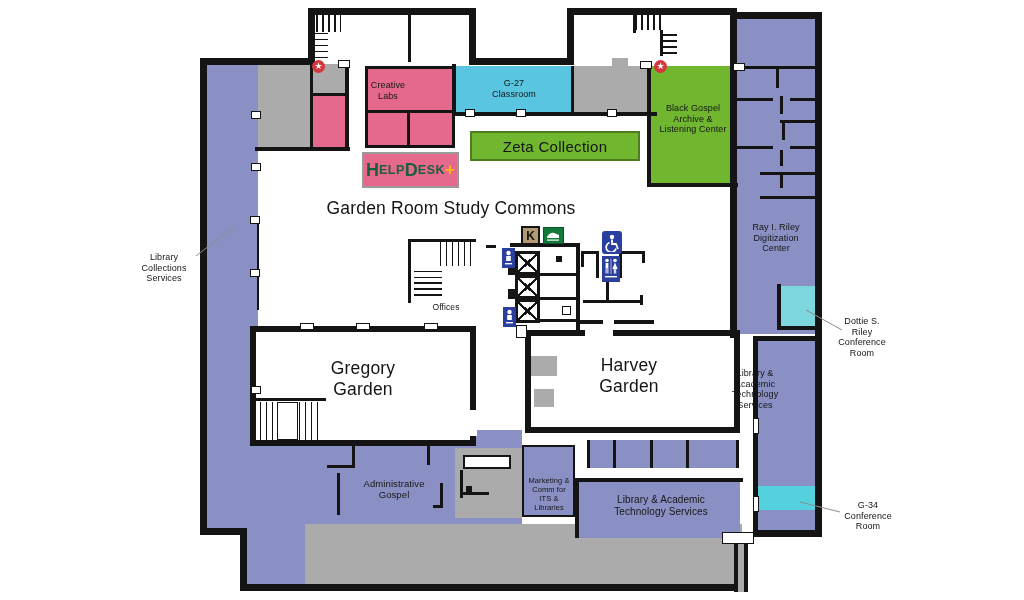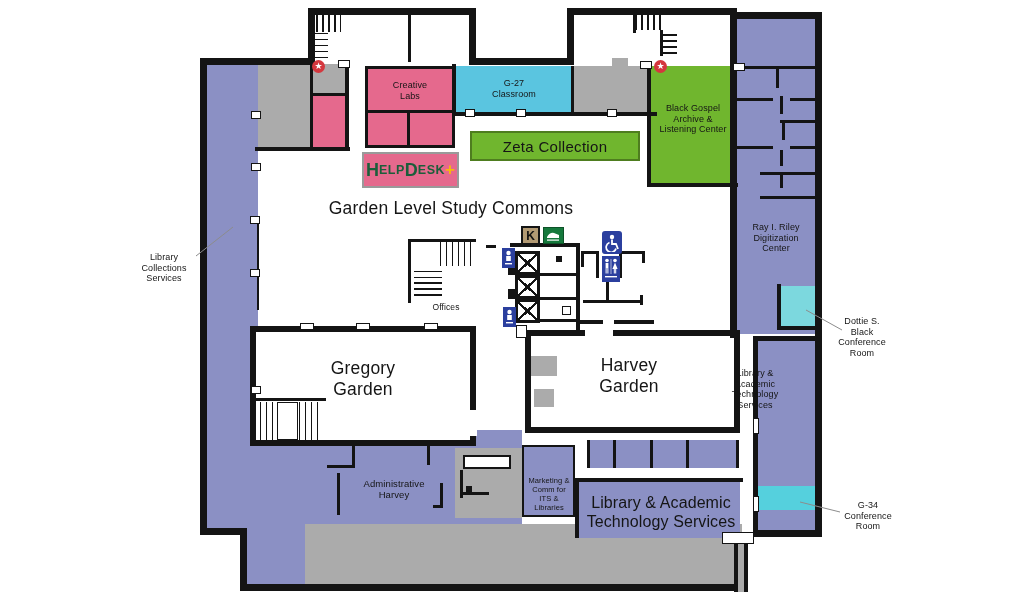--- a/index.html
+++ b/index.html
@@ -3,21 +3,21 @@
 <meta charset="utf-8">
 <style>
   html,body{margin:0;padding:0;background:#fff;}
   #canvas{position:relative;width:1024px;height:600px;background:#fff;overflow:hidden;
           font-family:"Liberation Sans",sans-serif;}
   .wall{position:absolute;background:var(--wall);}
   .zone{position:absolute;}
   .outlined{position:absolute;background:#fff;border:5px solid var(--wall);box-sizing:border-box;}
   .lbl{position:absolute;color:#151515;text-align:center;line-height:1.18;white-space:pre-line;
        letter-spacing:.1px;}
-  .s7{font-size:7.5px;} .s9{font-size:9px;} .s95{font-size:9.5px;} .s10{font-size:16px;}
+  .s7{font-size:7.5px;} .s9{font-size:9px;} .s95{font-size:9.5px;} .s10{font-size:10px;}
   .s15{font-size:15px;letter-spacing:.3px;} .s17{font-size:17.5px;letter-spacing:.2px;}
   .door{position:absolute;background:#fff;border:1.5px solid var(--wall);box-sizing:border-box;}
   .hatch-v{position:absolute;background:repeating-linear-gradient(90deg,var(--wall) 0 1.5px,transparent 1.5px 6px);}
   .hatch-h{position:absolute;background:repeating-linear-gradient(0deg,var(--wall) 0 1.5px,transparent 1.5px 6px);}
   .elev{position:absolute;box-sizing:border-box;border:3px solid var(--wall);
     background:
      linear-gradient(to top right,transparent calc(50% - 1.2px),var(--wall) calc(50% - 1.2px) calc(50% + 1.2px),transparent calc(50% + 1.2px)),
      linear-gradient(to bottom right,transparent calc(50% - 1.2px),var(--wall) calc(50% - 1.2px) calc(50% + 1.2px),transparent calc(50% + 1.2px)),#fff;}
   .sign{position:absolute;display:flex;align-items:center;justify-content:center;box-sizing:border-box;}
   .sign-blue{background:var(--sign-blue);}
@@ -256,52 +256,52 @@
   </div>
 
   <div id="helpdesk">
     <span class="big">H</span>
       <span class="small">ELP</span>
       <span class="big">D</span>
       <span class="small">ESK</span>
       <span class="plus">+</span>
   </div>
 
-  <div class="lbl s17" style="left:316px;top:198px;width:270px;">Garden Level Study Commons</div>
-  <div class="lbl s9" style="left:370px;top:80px;width:80px;">Creative
+  <div class="lbl s17" style="left:316px;top:198px;width:270px;">Garden Room Study Commons</div>
+  <div class="lbl s9" style="left:348px;top:80px;width:80px;">Creative
 Labs</div>
   <div class="lbl s9" style="left:459px;top:78px;width:110px;">G-27
 Classroom</div>
   <div class="lbl s9" style="left:651px;top:103px;width:84px;">Black Gospel
 Archive &amp;
 Listening Center</div>
   <div class="lbl s15" style="left:470px;top:138px;width:170px;">Zeta Collection</div>
   <div class="lbl s9" style="left:738px;top:222px;width:76px;">Ray I. Riley
 Digitization
 Center</div>
   <div class="lbl s9" style="left:130px;top:252px;width:68px;">Library
 Collections
 Services</div>
   <div class="lbl s9" style="left:831px;top:316px;width:62px;">Dottie S.
-Black
+Riley
 Conference
 Room</div>
   <div class="lbl s9" style="left:730px;top:368px;width:50px;">Library &amp;
 Academic
 Technology
 Services</div>
   <div class="lbl s9" style="left:836px;top:500px;width:64px;">G-34
 Conference
 Room</div>
   <div class="lbl s17" style="left:302px;top:358px;width:122px;">Gregory
 Garden</div>
   <div class="lbl s17" style="left:568px;top:355px;width:122px;">Harvey
 Garden</div>
   <div class="lbl s95" style="left:338px;top:478px;width:112px;">Administrative
-Harvey</div>
+Gospel</div>
   <div class="lbl s7" style="left:523px;top:477px;width:52px;">Marketing &amp;
 Comm for
 ITS &amp;
 Libraries</div>
   <div class="lbl s10" style="left:586px;top:494px;width:150px;">Library &amp; Academic
 Technology Services</div>
   <div class="lbl" style="left:424px;top:302px;width:44px;font-size:8.5px;">Offices</div>
 
   <svg class="overlay" width="1024" height="600" viewBox="0 0 1024 600">
     <line x1="196" y1="256" x2="233" y2="227" stroke="#8c8c8c" stroke-width="1"></line>

